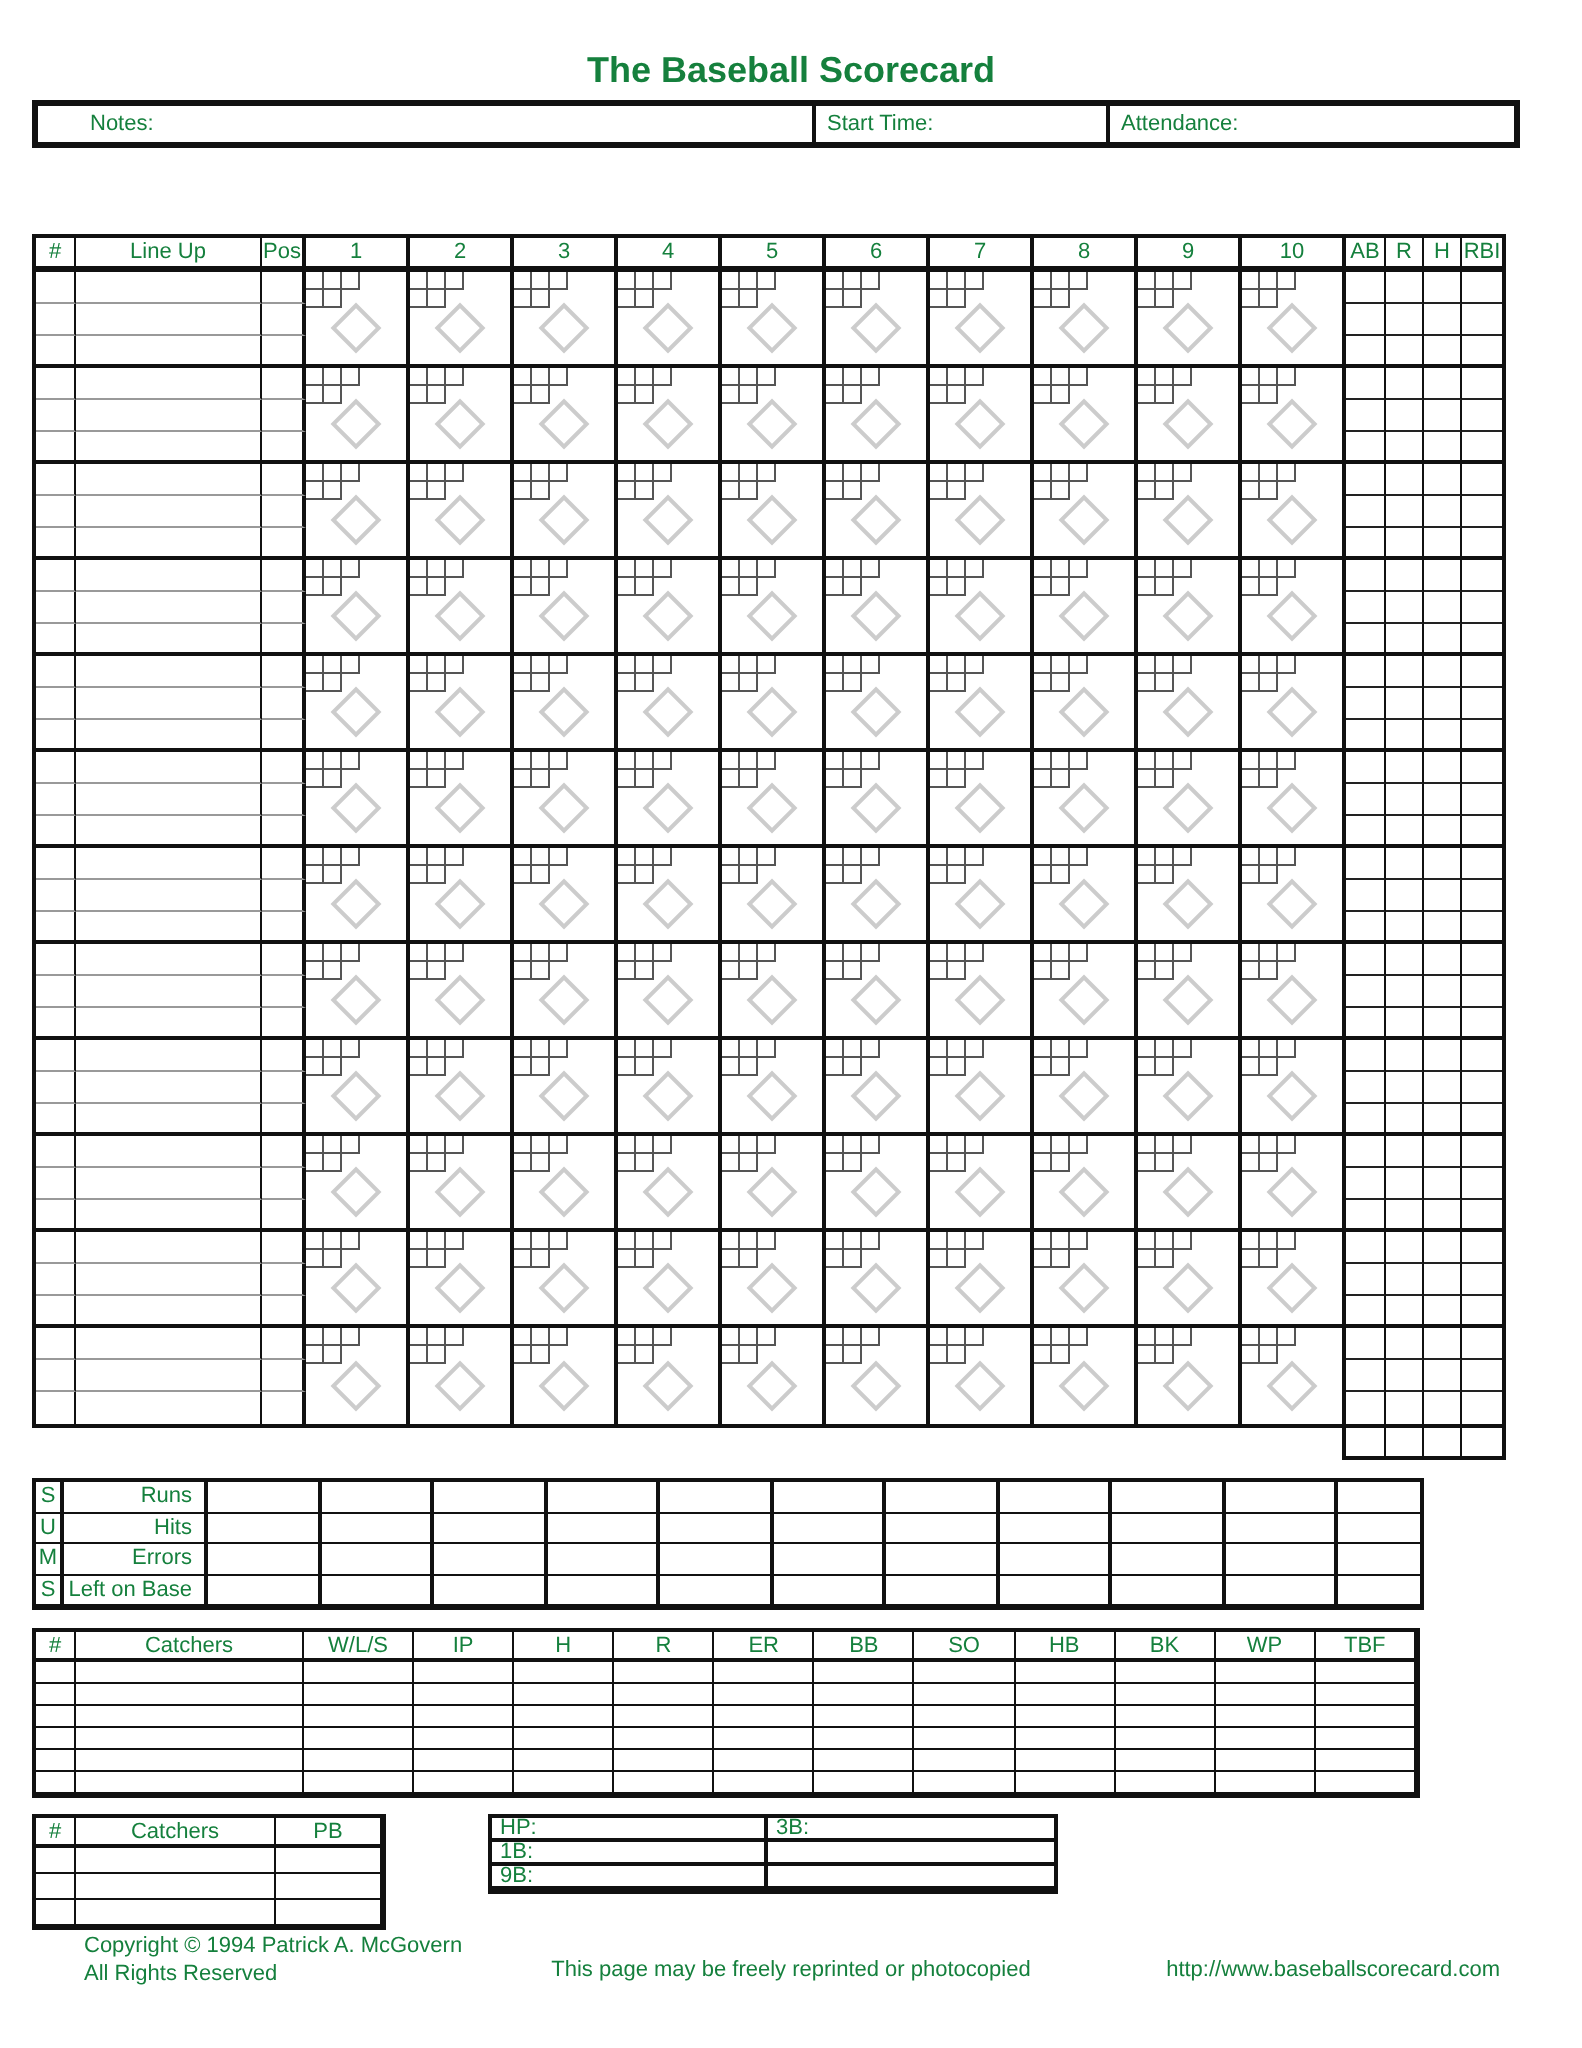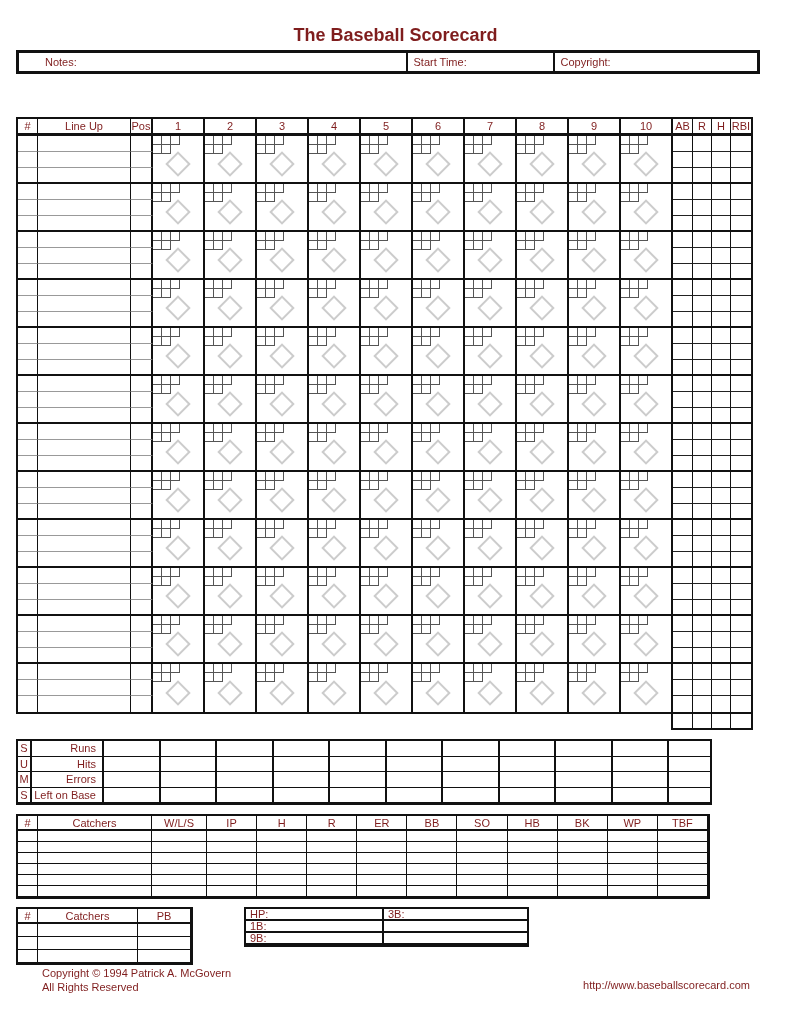--- a/index.html
+++ b/index.html
@@ -1,18 +1,18 @@
 <!DOCTYPE html>
 <html><head>
 <meta charset="utf-8">
 <style>
   * { margin:0; padding:0; box-sizing:border-box; }
   body { background:#fff; }
   .page { position:relative; width:791px; height:1024px; background:#fff;
-          font-family:"Liberation Sans", sans-serif; color:#7f1d1d; overflow:hidden; }
+          font-family:"Liberation Sans", sans-serif; color:#15803d; overflow:hidden; }
 
   .title { position:absolute; top:25px; left:0; width:100%; text-align:center;
            font-size:18px; font-weight:bold; }
 
   
   table.info { position:absolute; left:16px; top:50px; width:741px;
                border-collapse:collapse; table-layout:fixed; border:3px solid #111; }
   .info td { border:2px solid #111; height:21px; font-size:11px; padding:0 0 0 6px;
              vertical-align:middle; white-space:nowrap; overflow:hidden; }
   .info td.notes { padding-left:26px; }
@@ -95,21 +95,21 @@
         <col style="width:20px">
         <col style="width:217px">
         <col style="width:152px">
         <col style="width:147px">
         <col style="width:205px">
       </colgroup>
     <tbody>
         <tr>
       <td class="notes" colspan="3">Notes:</td>
       <td>Start Time:</td>
-      <td>Copyright:</td>
+      <td>Attendance:</td>
     </tr>
   </tbody>
     </table>
 
   <div class="sg">
       <div class="c hc" style="grid-area: 1 / 1; border-right-width: 1px;">#</div>
       <div class="c hc" style="grid-area: 1 / 2; border-right-width: 1px;">Line Up</div>
       <div class="c hc" style="grid-area: 1 / 3; border-right-width: 2px;">Pos</div>
       <div class="c hc" style="grid-area: 1 / 4; border-right-width: 2px;">1</div>
       <div class="c hc" style="grid-area: 1 / 5; border-right-width: 2px;">2</div>
@@ -1756,15 +1756,16 @@
       <div class="uc ul">1B:</div>
       <div class="uc"></div>
       <div class="uc ul nb">9B:</div>
       <div class="uc nb"></div>
     </div>
 
   <div class="foot-left">
     <div>Copyright © 1994 Patrick A. McGovern</div>
     <div>All Rights Reserved</div>
   </div>
+  <div class="foot-center">This page may be freely reprinted or photocopied</div>
   <div class="foot-right">http://www.baseballscorecard.com</div>
 
 </div>
 
 </body></html>

